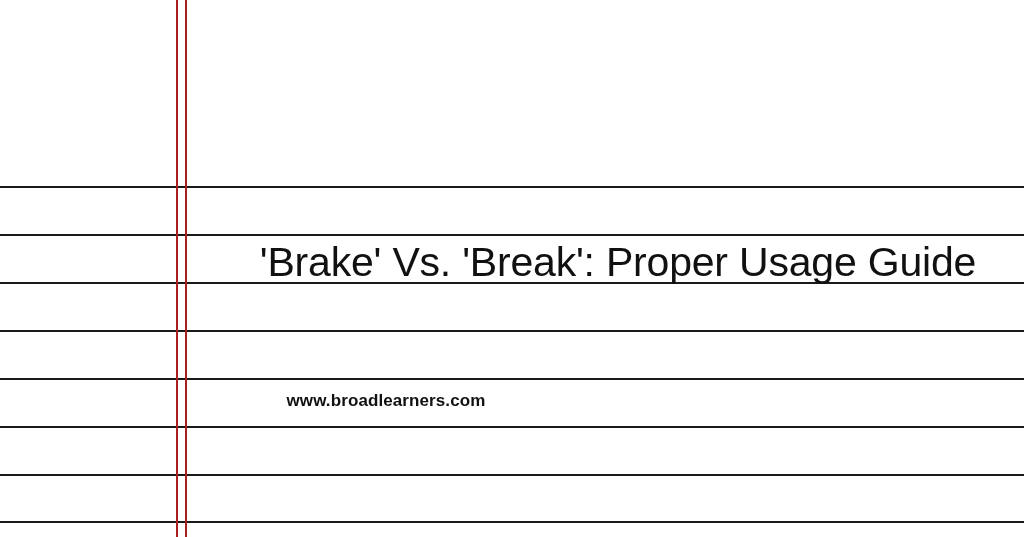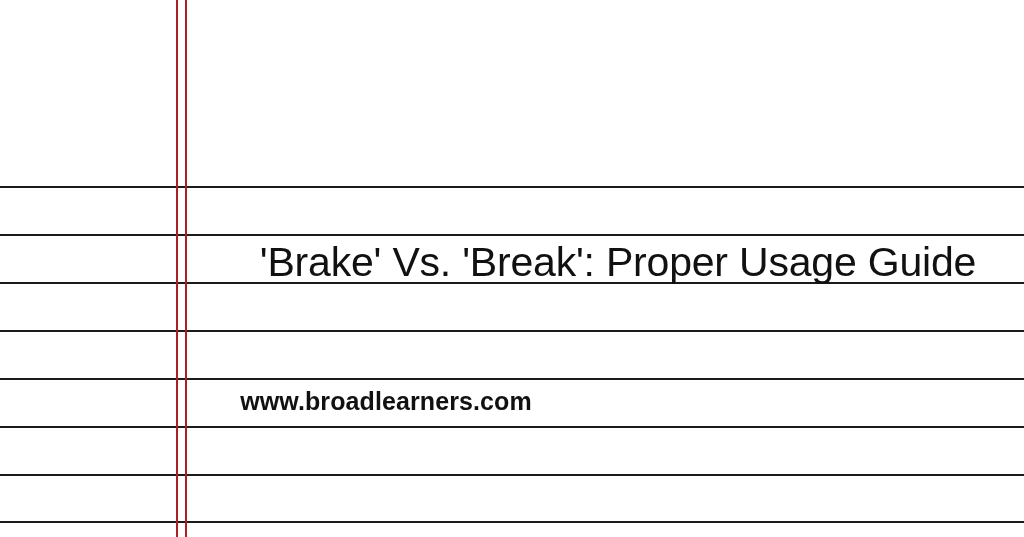--- a/index.html
+++ b/index.html
@@ -60,21 +60,21 @@
   }
 
   #subtitle {
     position: absolute;
     left: 0;
     top: 389px;
     width: 828px;
     text-align: center;
     font-family: "Liberation Sans", sans-serif;
     font-weight: bold;
-    font-size: 25px;
+    font-size: 17px;
     line-height: 24px;
     letter-spacing: 0.1px;
     color: #111111;
     white-space: nowrap;
   }
   #subtitle-inner {
     display: inline-block;
     transform: translateX(-28px);
   }
 </style>

